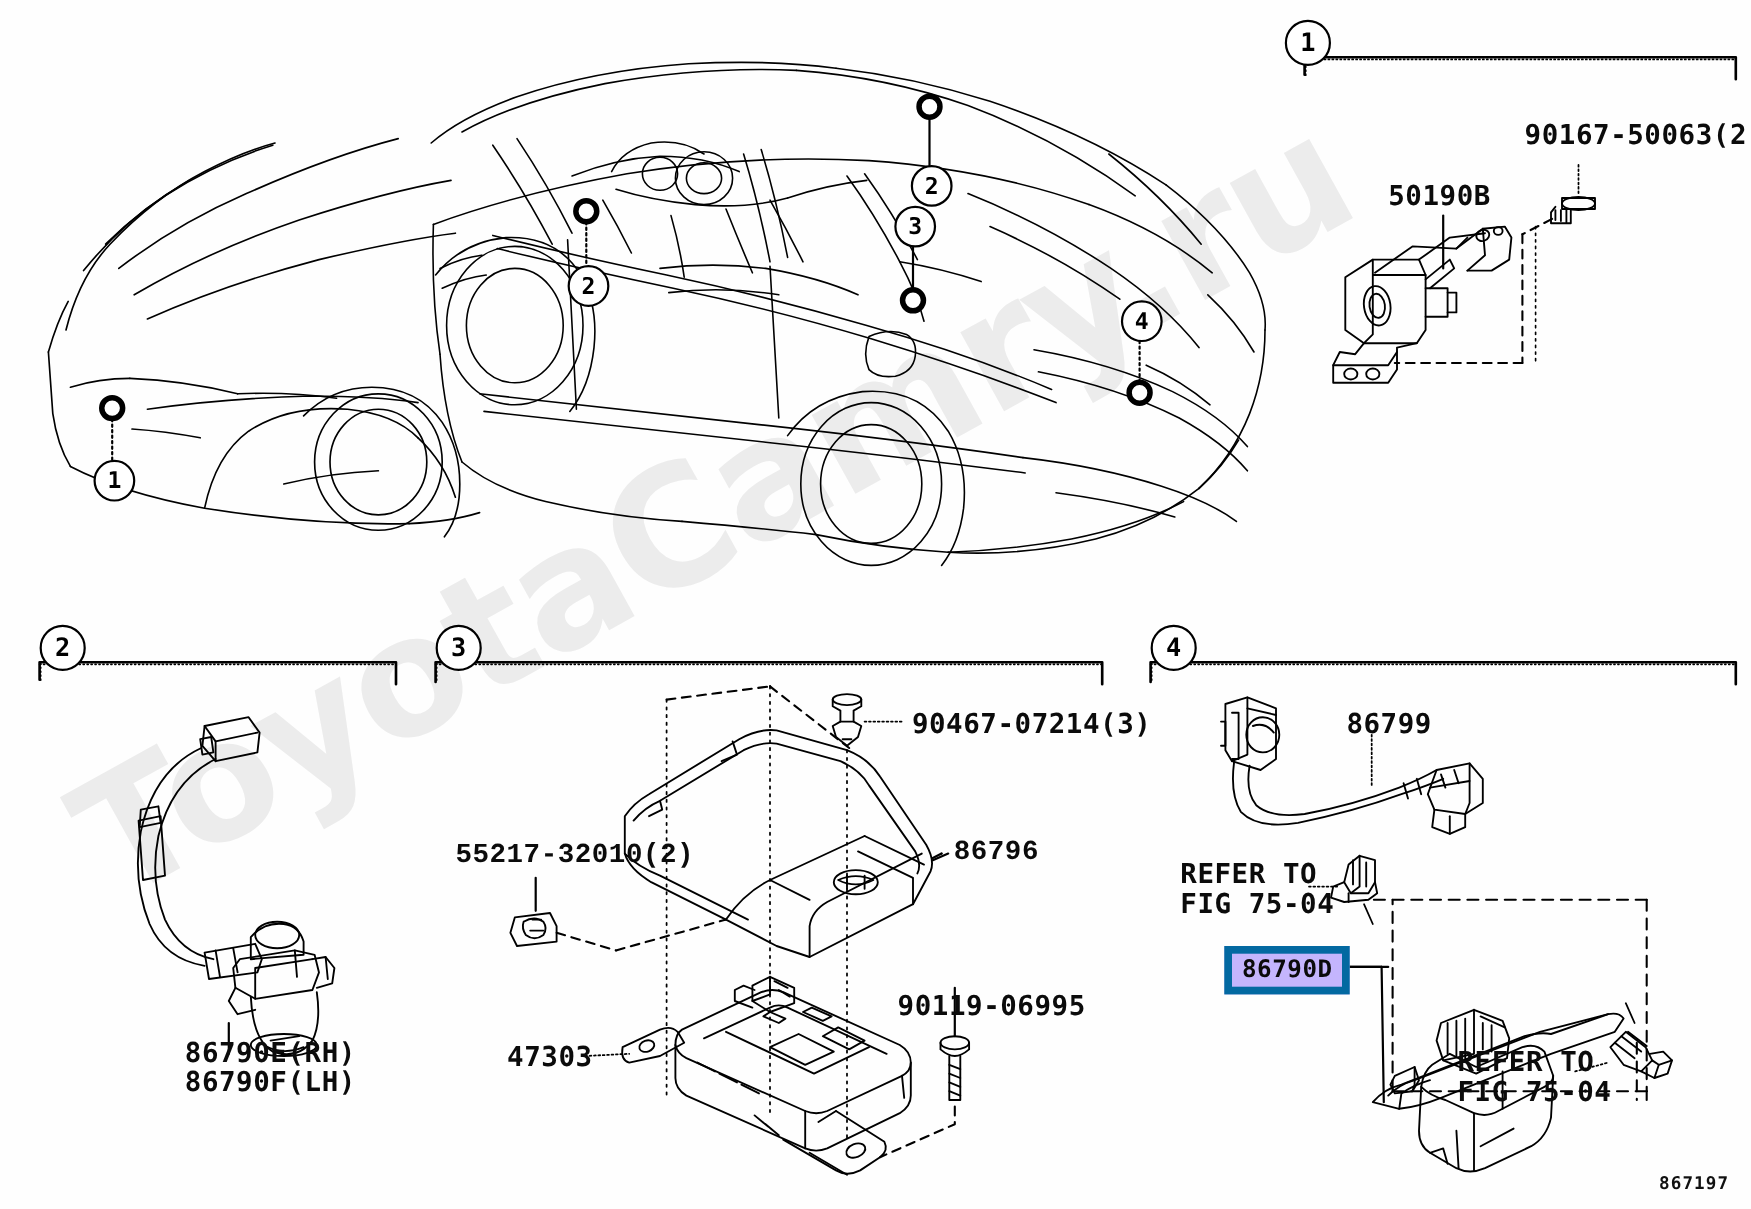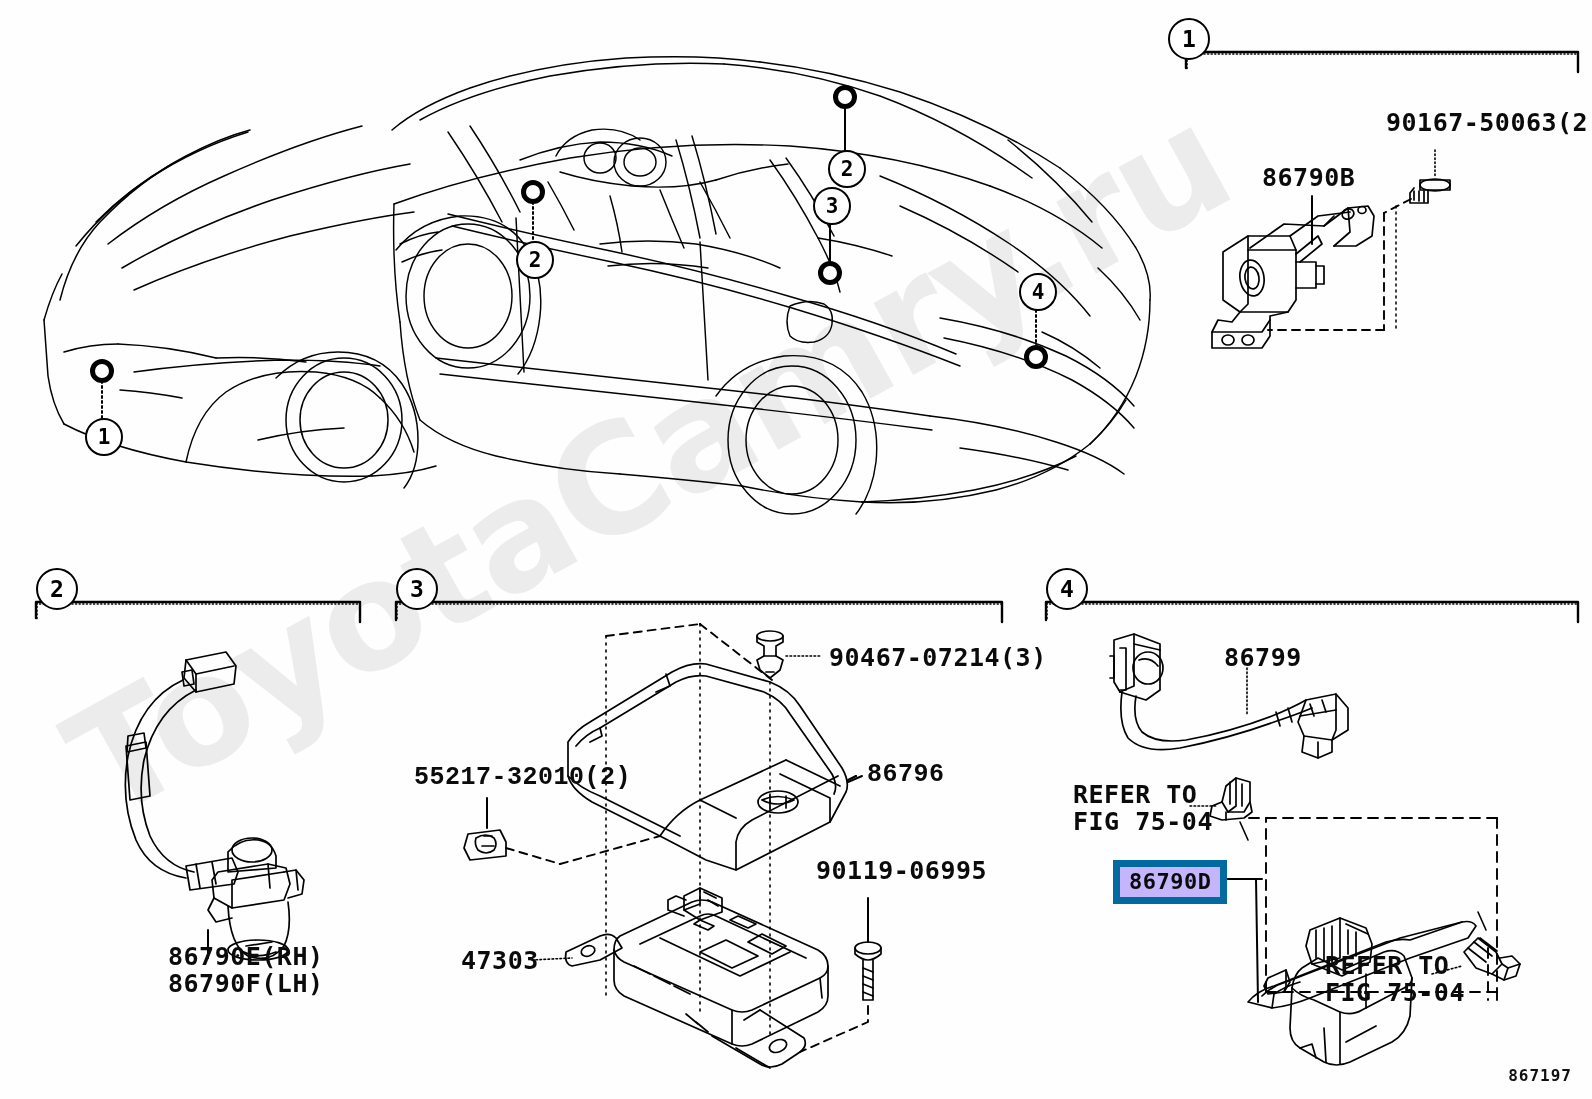--- a/index.html
+++ b/index.html
@@ -508,31 +508,31 @@
   <div class="cnum big" style="left:36px;top:568px;">2</div>
   <div class="cnum big" style="left:396px;top:568px;">3</div>
   <div class="cnum big" style="left:1046px;top:568px;">4</div>
 
   <div class="cnum" style="left:85px;top:418px;">1</div>
   <div class="cnum" style="left:516px;top:241px;">2</div>
   <div class="cnum" style="left:828px;top:150px;">2</div>
   <div class="cnum" style="left:813px;top:187px;">3</div>
   <div class="cnum" style="left:1019px;top:273px;">4</div>
 
-  <div class="lbl" style="left:1262px;top:163px;">86790B</div>
+  <div class="lbl" style="left:1262px;top:163px;">50190B</div>
   <div class="lbl" style="left:1386px;top:108px;">90167-50063(2)</div>
 
   <div class="lbl lbl2" style="left:168px;top:944px;">86790E(RH)</div>
   <div class="lbl lbl2" style="left:168px;top:971px;text-align:right;">86790F(LH)</div>
 
   <div class="lbl" style="left:829px;top:643px;">90467-07214(3)</div>
   <div class="lbl" style="left:867px;top:760px;font-family:Liberation Mono, monospace;">86796</div>
   <div class="lbl" style="left:414px;top:763px;font-family:Liberation Mono, monospace;">55217-32010(2)</div>
   <div class="lbl" style="left:461px;top:946px;">47303</div>
-  <div class="lbl" style="left:816px;top:856px;">90119-06995</div>
+  <div class="lbl" style="left:816px;top:900px;">90119-06995</div>
 
   <div class="lbl" style="left:1203px;top:643px;margin-left:21px;">86799</div>
   <div class="lbl lbl2" style="left:1073px;top:782px;white-space:pre;">REFER TO
 FIG 75-04</div>
   <div class="hl" style="left:1113px;top:860px;">86790D</div>
   <div class="lbl lbl2" style="left:1325px;top:953px;white-space:pre;">REFER TO
 FIG 75-04</div>
 
   <div class="figno">867197</div>
 

